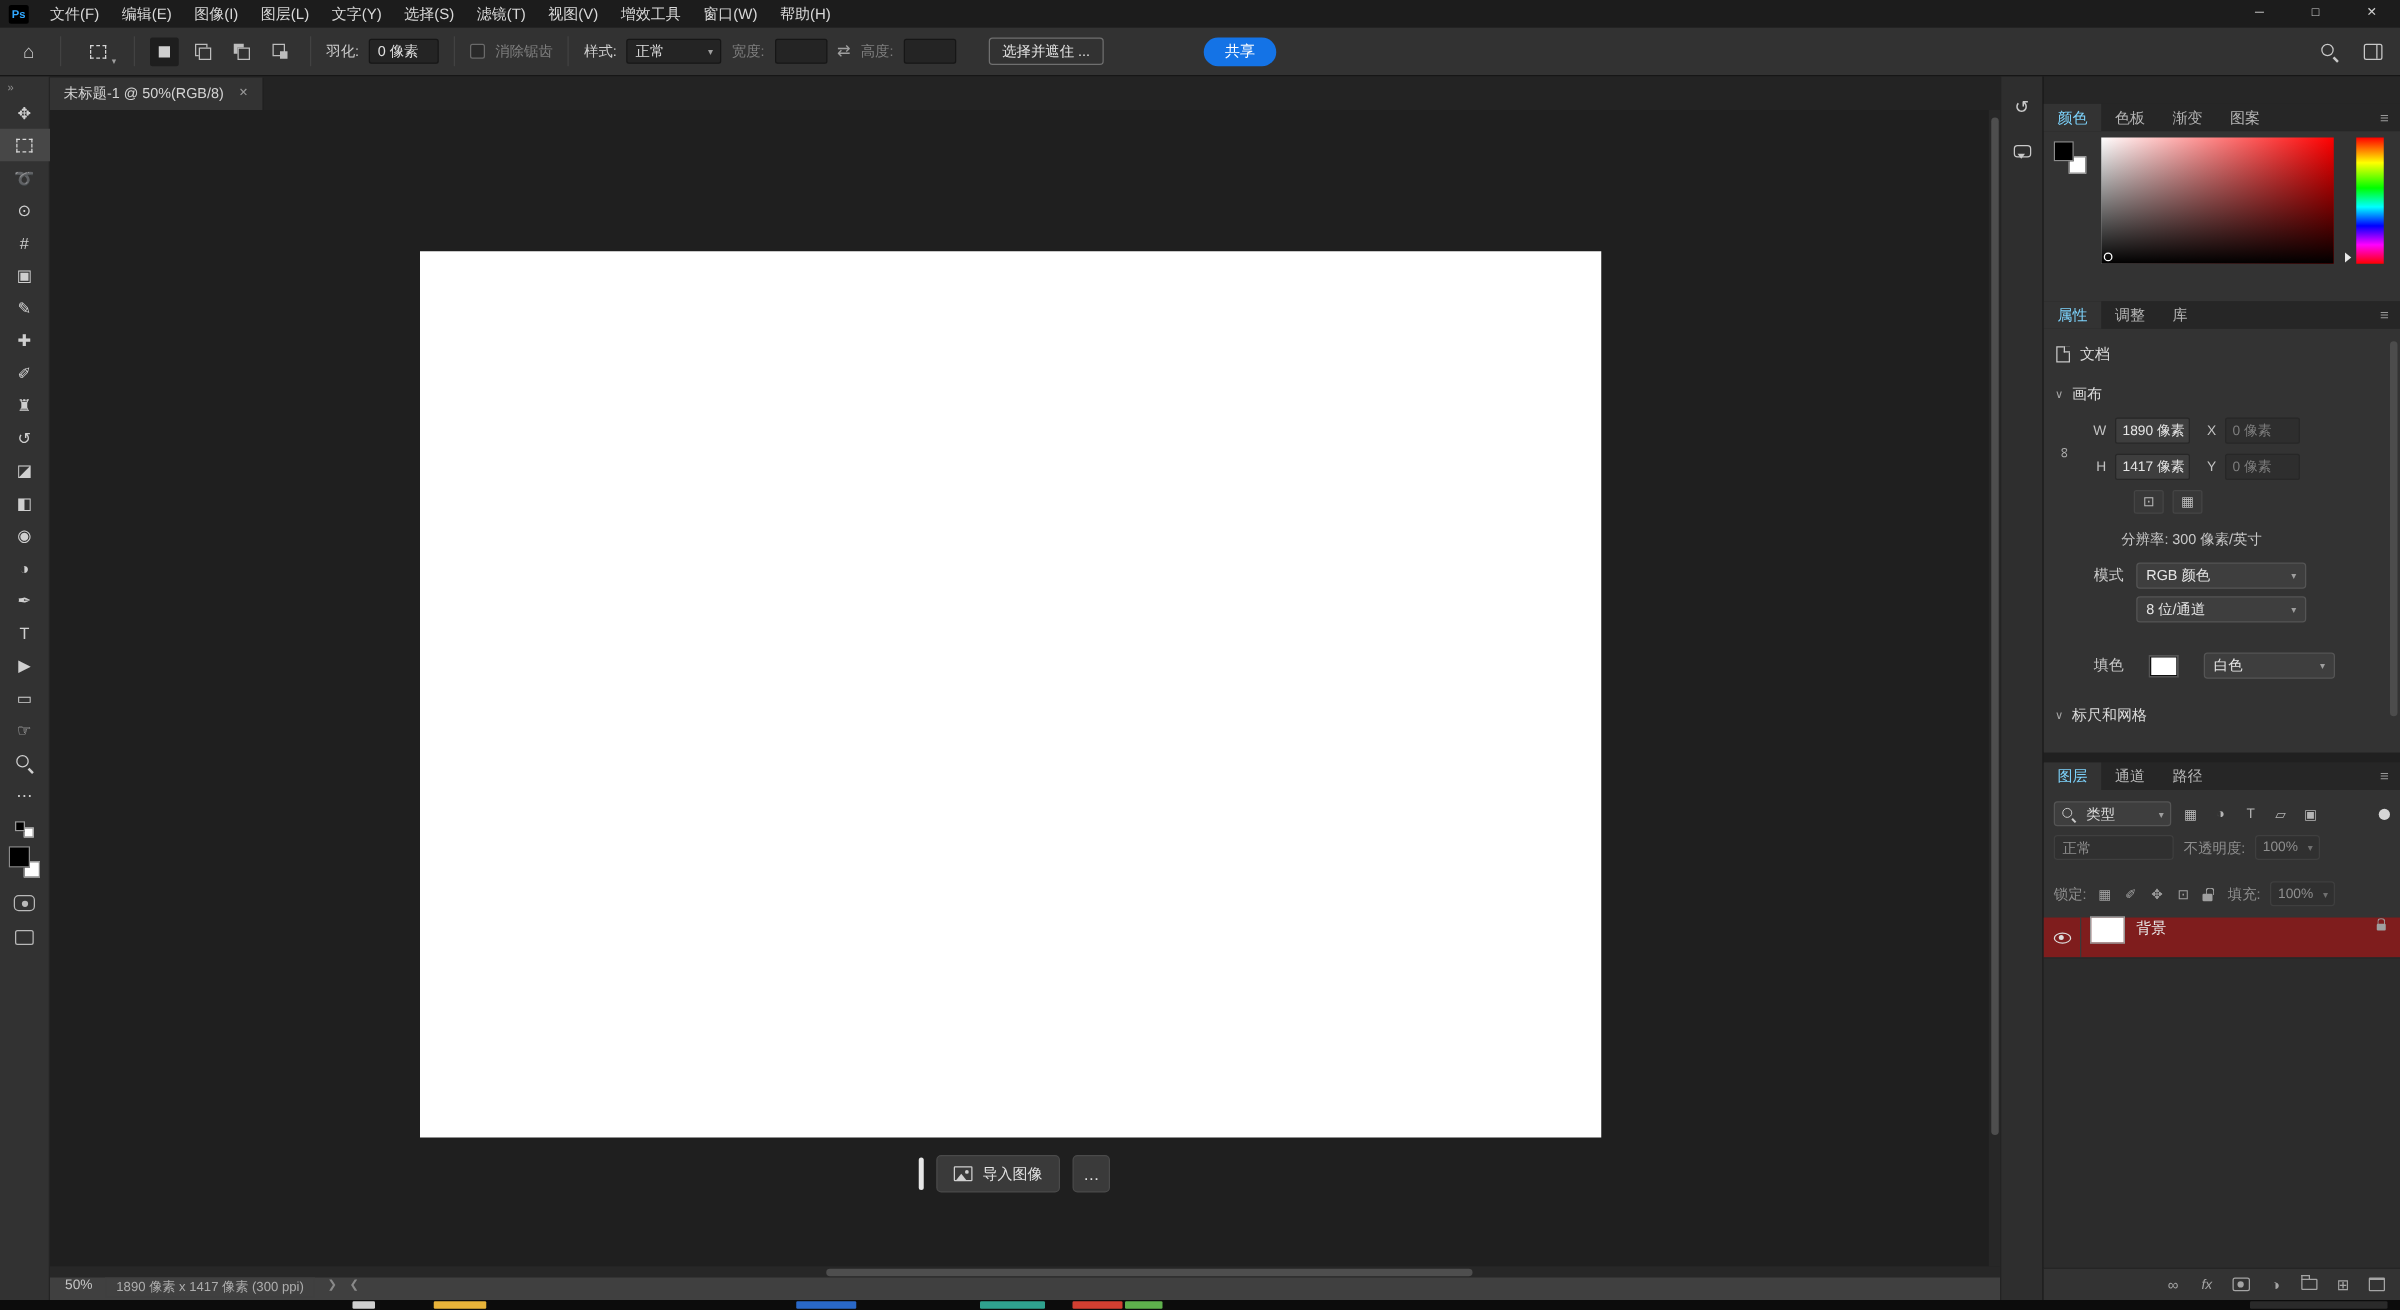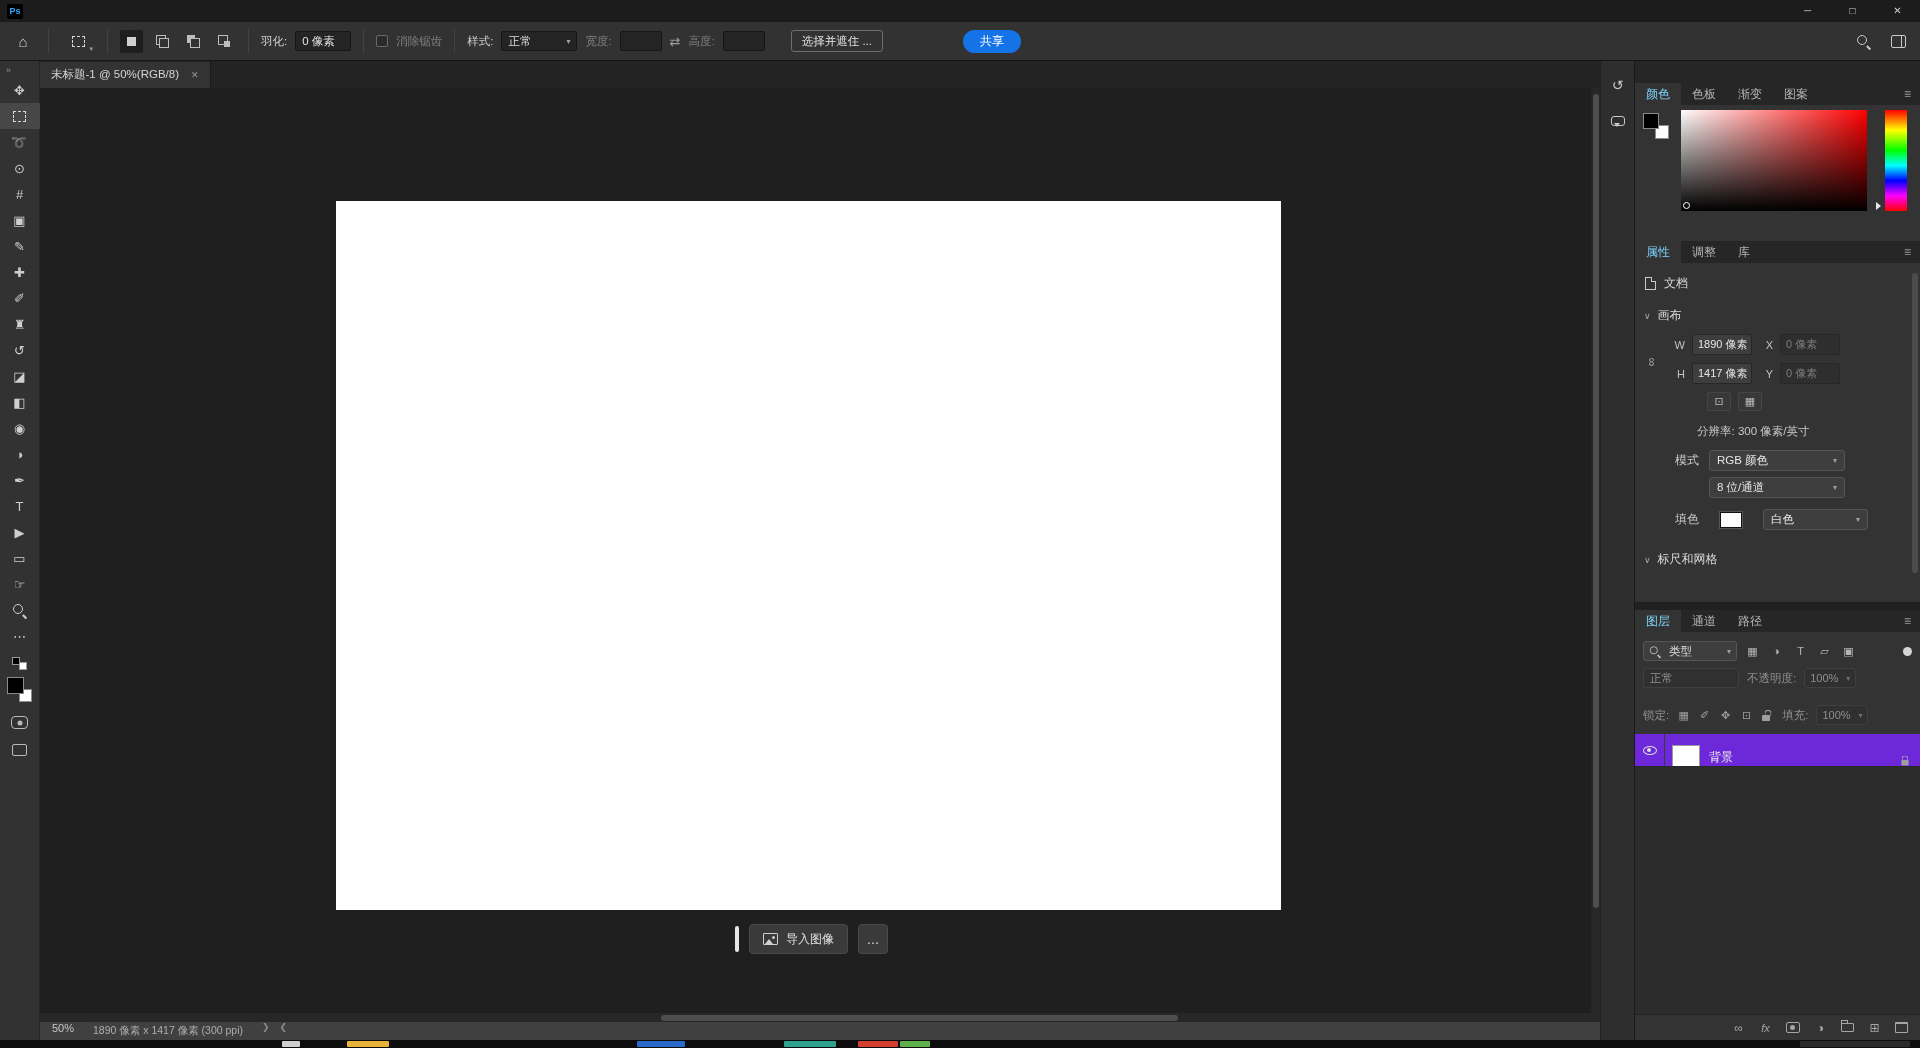--- a/index.html
+++ b/index.html
@@ -153,21 +153,21 @@
 .locks{margin:5px 0 0 72px;gap:7px}
 .lockbtn{width:24px;height:19px;border:1px solid #454545;border-radius:2px;display:flex;align-items:center;justify-content:center;
   color:#b9b9b9;font-size:11px;background:#383838}
 .res{margin:13px 0 0 62px;color:#c9c9c9;font-size:11.5px}
 .mode-row{margin:11px 0 0 40px;gap:10px}
 .plbl{color:#c9c9c9;white-space:nowrap}
 .dd{width:136px;height:21px;background:#3e3e3e;border:1px solid #555;border-radius:3px;display:flex;align-items:center;
   padding:0 7px;font-size:11.5px;color:#e6e6e6;white-space:nowrap}
 .dd .dda{margin-left:auto}
 .depth-row{margin:6px 0 0 74px}
-.fill-row{margin:11px 0 0 40px;gap:21px}
+.fill-row{margin:24px 0 0 40px;gap:21px}
 .fill-swatch{width:22px;height:16px;background:#fff;border:1px solid #111;outline:1px solid #555}
 .fill-row .dd{width:105px}
 .rulers{margin-top:21px}
 .pscroll{position:absolute;right:2px;top:212px;width:6px;height:300px;background:#4c4c4c;border-radius:3px;z-index:5}
 
 #panel-gap{height:8px;background:#202020;flex:none}
 
 
 #layers-panel{flex:1;display:flex;flex-direction:column;background:#333}
 .lfilter{height:24px;margin-top:7px;padding:0 8px;display:flex;align-items:center;gap:7px}
@@ -182,21 +182,21 @@
 .dim-lbl{color:#8f8f8f;font-size:11.5px;white-space:nowrap}
 .dim-field{width:52px;height:20px;background:#303030;border:1px solid #3f3f3f;border-radius:3px;color:#8f8f8f;display:flex;
   align-items:center;gap:4px;padding:0 5px;font-size:11px}
 .dim-field .dda{margin-left:auto;color:#6f6f6f}
 .llock{margin-top:17px;padding:0 8px;display:flex;align-items:center;gap:8px}
 .lkic{color:#9f9f9f;font-size:11px;min-width:13px;display:flex;align-items:center;justify-content:center}
 .css-lock{position:relative;width:10px;height:11px}
 .css-lock::after{content:"";position:absolute;left:1px;bottom:0;width:8px;height:6px;background:#9f9f9f;border-radius:1px}
 .css-lock::before{content:"";position:absolute;top:0;left:50%;transform:translateX(-50%);width:5px;height:5px;
   border:1.5px solid #9f9f9f;border-bottom:none;border-radius:3px 3px 0 0}
-.layer-row{margin-top:9px;height:32px;background:#6d28d9;display:flex;align-items:flex-end;flex:none}
+.layer-row{margin-top:9px;height:32px;background:#7f1d1d;display:flex;align-items:flex-start;flex:none}
 .eye-cell{width:30px;height:100%;display:flex;align-items:center;justify-content:center;border-right:1px solid #3a3a3a}
 .icon-eye{width:14px;height:9px;border:1px solid #ddd;border-radius:50%;position:relative}
 .icon-eye::after{content:"";position:absolute;left:3.5px;top:1.5px;width:4px;height:4px;background:#ddd;border-radius:50%}
 .layer-thumb{width:26px;height:20px;background:#fff;outline:1px solid #9a9a9a;margin:0 10px 0 8px}
 .layer-name{color:#e8e8e8;font-size:12px}
 .layer-lock{margin-left:auto;margin-right:10px;transform:scale(.9)}
 .llist{flex:1;background:#2c2c2c;border-top:1px solid #272727}
 .lbottom{height:26px;background:#333;border-top:1px solid #222;display:flex;align-items:center;justify-content:flex-end;
   gap:14px;padding-right:12px;color:#a5a5a5;flex:none}
 .bic{display:flex;align-items:center;justify-content:center;min-width:13px;font-size:12px}
@@ -216,20 +216,33 @@
 .s4{left:784px;width:52px;background:#2fa28f}
 .s5{left:858px;width:40px;background:#d23f31}
 .s6{left:900px;width:30px;background:#5fb04c}
 .s7{left:1800px;width:110px;background:#2a2a2a}
 </style>
 </head>
 <body>
 
 <header id="menubar">
   <span class="ps-logo">Ps</span>
+  <nav class="row">
+    <span class="menu-item">文件(F)</span>
+      <span class="menu-item">编辑(E)</span>
+      <span class="menu-item">图像(I)</span>
+      <span class="menu-item">图层(L)</span>
+      <span class="menu-item">文字(Y)</span>
+      <span class="menu-item">选择(S)</span>
+      <span class="menu-item">滤镜(T)</span>
+      <span class="menu-item">视图(V)</span>
+      <span class="menu-item">增效工具</span>
+      <span class="menu-item">窗口(W)</span>
+      <span class="menu-item">帮助(H)</span>
+  </nav>
   <div class="win-controls">
     <span class="win-btn">─</span>
     <span class="win-btn">□</span>
     <span class="win-btn">✕</span>
   </div>
 </header>
 
 <div id="optionsbar">
   <span class="obtn home">⌂</span>
   <span class="odiv"></span>

